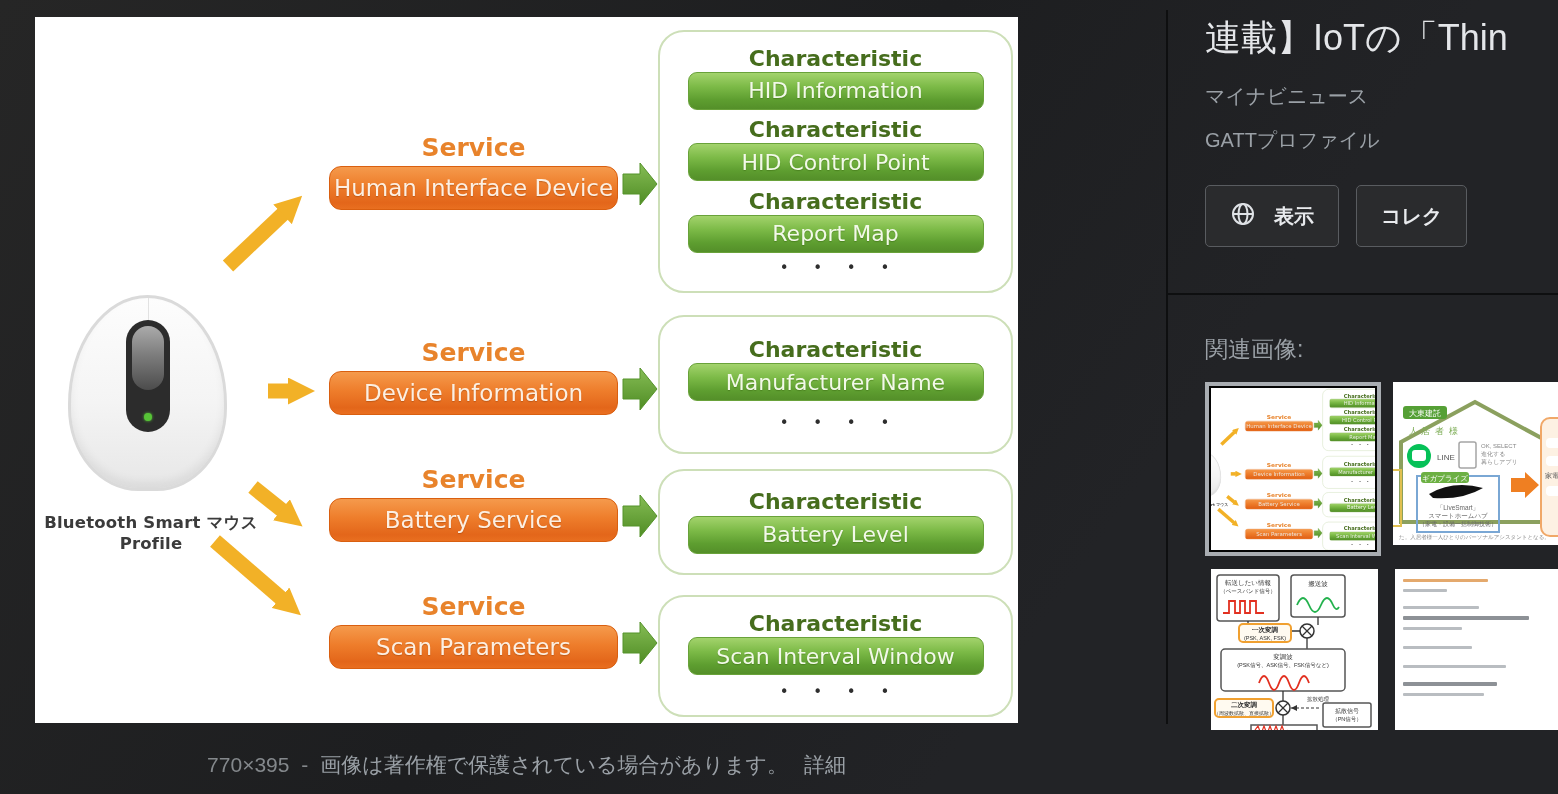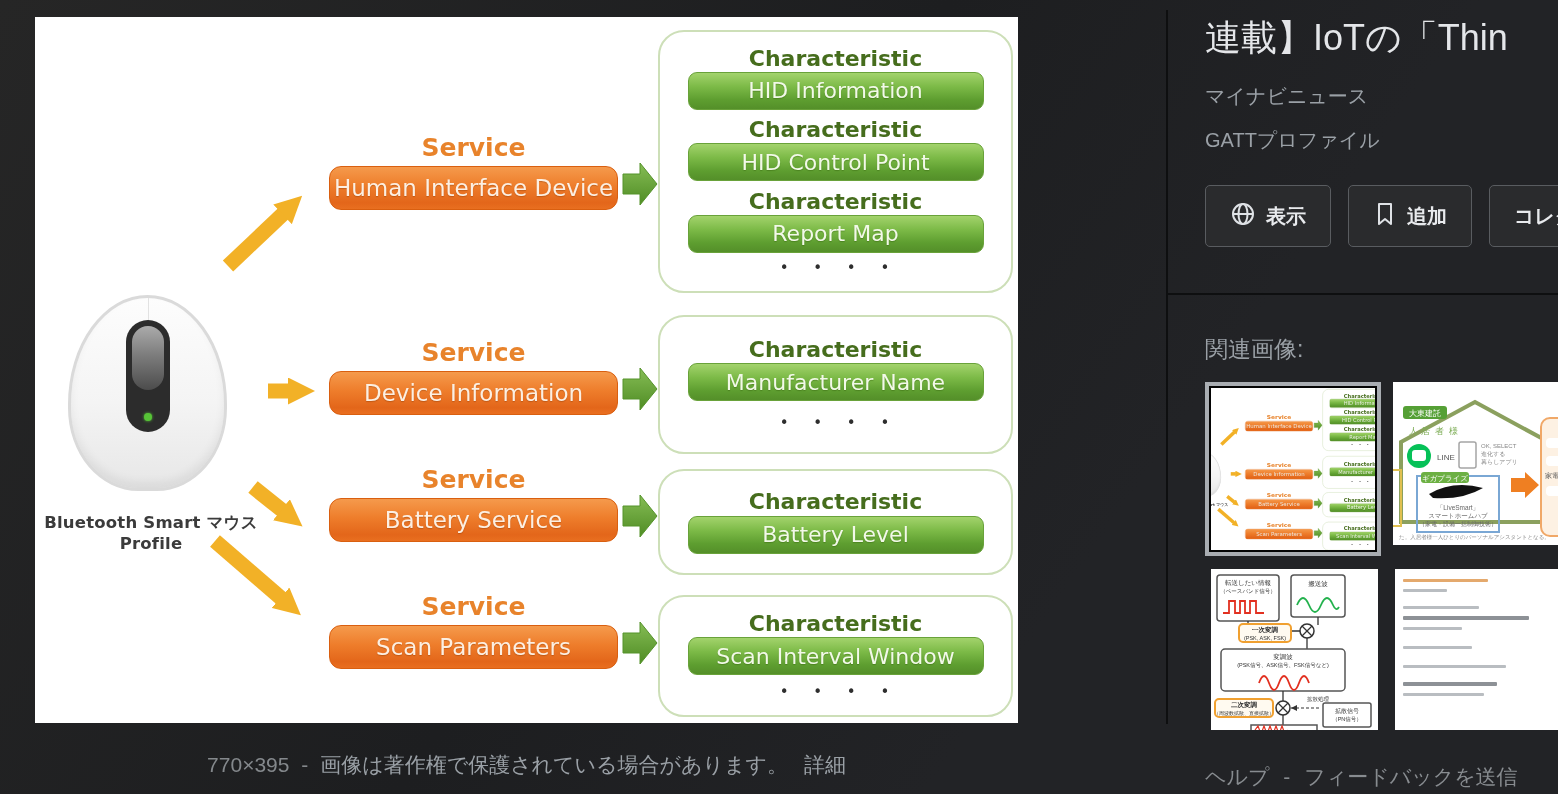--- a/index.html
+++ b/index.html
@@ -52,21 +52,21 @@
   
   .divider-v{position:absolute;left:1166px;top:10px;width:2px;height:714px;background:#0e0f10;}
   .divider-h{position:absolute;left:1168px;top:293px;right:0;height:2px;background:#0e0f10;}
 
   
   .side{position:absolute;left:1205px;top:0;width:360px;color:#e8eaed;}
   .side-title{margin:14px 0 0 0;font-size:36px;font-weight:400;color:#e4e6e9;white-space:nowrap;cursor:pointer;}
   .side-source{margin-top:20px;font-size:20px;color:#9aa0a6;}
   .side-subtitle{margin-top:17px;font-size:20px;color:#9aa0a6;}
   .btn-row{margin-top:31px;display:flex;gap:17px;}
-  .gbtn{flex:none;display:flex;align-items:center;gap:10px;height:62px;padding:0 24px;
+  .gbtn{flex:none;display:flex;align-items:center;gap:18px;height:62px;padding:0 24px;
     background:#2a2b2d;border:1px solid #595c60;border-radius:5px;color:#e8eaed;
     font-size:20px;font-weight:bold;font-family:inherit;cursor:pointer;white-space:nowrap;}
   .gbtn svg{flex:none;}
 
   .related-heading{margin-top:87px;font-size:23px;color:#9aa0a6;}
   .thumb-grid{margin-top:17px;display:grid;grid-template-columns:176px 172px;column-gap:12px;row-gap:13px;align-items:start;}
   .thumb{position:relative;overflow:hidden;background:#fff;cursor:pointer;}
   .thumb.selected{width:176px;height:174px;border:4px solid #a9adb2;background:#050505;padding:2px;}
   .thumb-crop{position:relative;width:164px;height:162px;overflow:hidden;background:#fff;}
   .thumb-crop .diagram{position:absolute;left:-35px;top:-2px;transform:scale(0.235);transform-origin:top left;}
@@ -199,28 +199,20 @@
     <div class="btn-row">
       <button class="gbtn">
         <span>
           <svg width="26" height="26" viewBox="0 0 26 26" fill="none" stroke="#dfe2e6" stroke-width="2">
             <circle cx="13" cy="13" r="10"></circle>
               <ellipse cx="13" cy="13" rx="4.5" ry="10"></ellipse>
               <line x1="3" y1="13" x2="23" y2="13"></line>
           </svg>
         </span>
         <span>表示</span>
-      </button>
-      <button class="gbtn">
-        <span>
-          <svg width="24" height="26" viewBox="0 0 24 26" fill="none" stroke="#dfe2e6" stroke-width="2" stroke-linejoin="round">
-            <path d="M6 3 h12 v20 l-6 -5 l-6 5 z"></path>
-          </svg>
-        </span>
-        <span>追加</span>
       </button>
       <button class="gbtn">
         <span>コレク</span>
       </button>
     </div>
 
     <div class="related-heading">関連画像:</div>
 
     <div class="thumb-grid">
 
@@ -404,19 +396,14 @@
         <div class="ln" style="width:52%"></div>
         <div class="ln b" style="width:86%"></div>
         <div class="ln" style="width:40%;margin-bottom:16px"></div>
         <div class="ln" style="width:47%;margin-bottom:16px"></div>
         <div class="ln" style="width:70%;margin-bottom:14px"></div>
         <div class="ln b" style="width:64%"></div>
         <div class="ln" style="width:55%"></div>
       </div>
     </div>
 
-    <div class="footer-links">
-      <a>ヘルプ</a>
-      <span class="fsep">-</span>
-      <a>フィードバックを送信</a>
-    </div>
   </aside>
 </div>
 
 </body></html>

